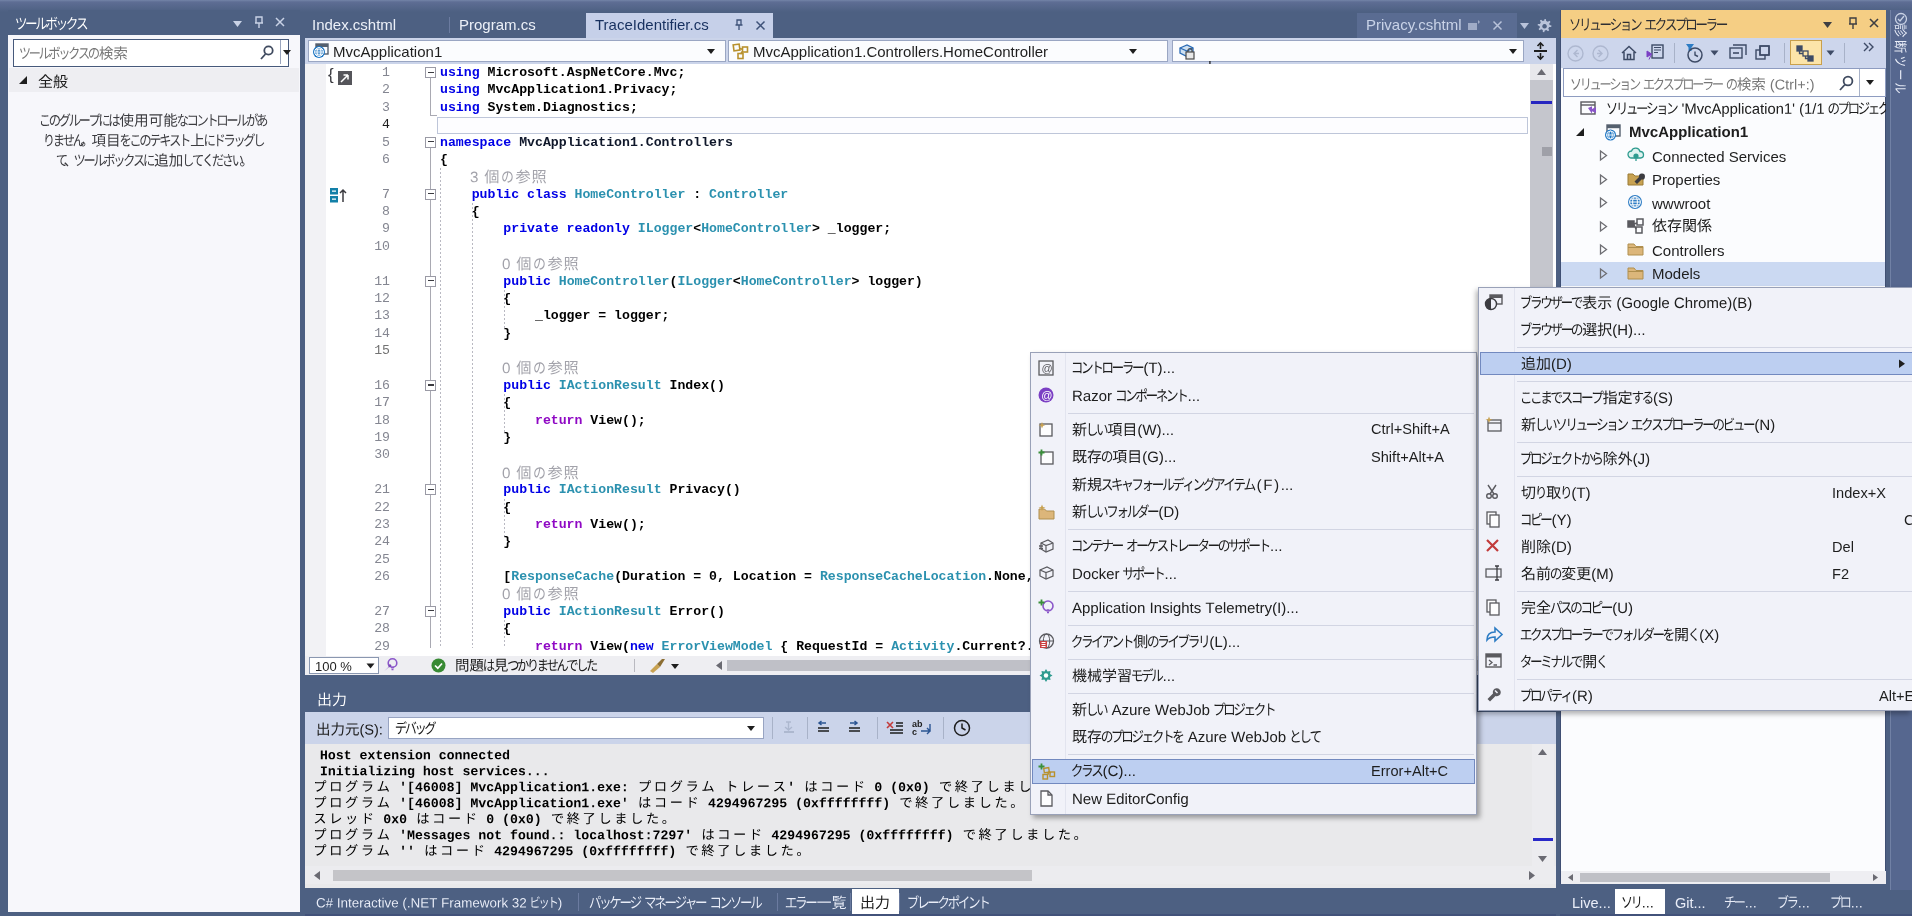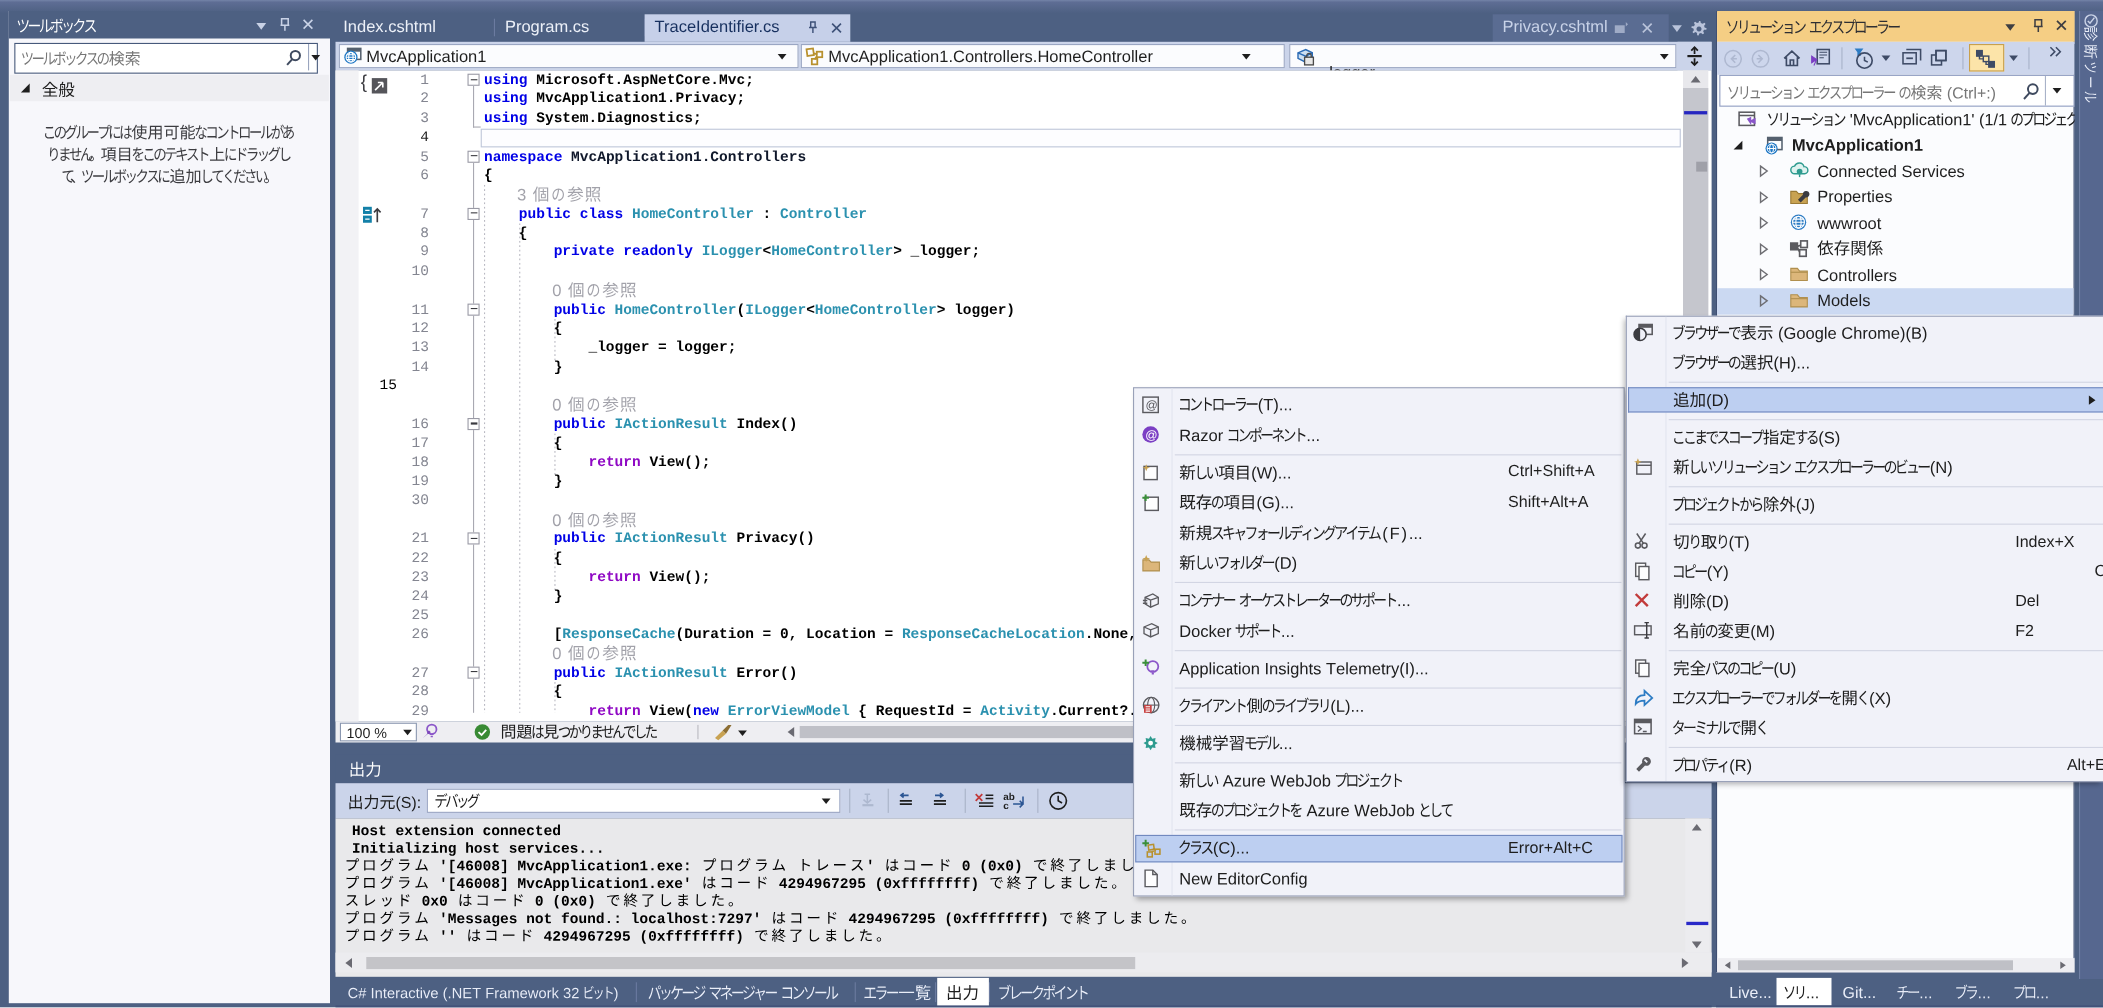--- a/index.html
+++ b/index.html
@@ -486,21 +486,21 @@
 <div style="position:absolute;left:345px;top:133.52px;width:45px;text-align:right;font:13.2px/17.38px 'Liberation Mono',monospace;color:#848691">5</div>
 <div style="position:absolute;left:345px;top:150.9px;width:45px;text-align:right;font:13.2px/17.38px 'Liberation Mono',monospace;color:#848691">6</div>
 <div style="position:absolute;left:345px;top:185.66px;width:45px;text-align:right;font:13.2px/17.38px 'Liberation Mono',monospace;color:#848691">7</div>
 <div style="position:absolute;left:345px;top:203.04px;width:45px;text-align:right;font:13.2px/17.38px 'Liberation Mono',monospace;color:#848691">8</div>
 <div style="position:absolute;left:345px;top:220.42px;width:45px;text-align:right;font:13.2px/17.38px 'Liberation Mono',monospace;color:#848691">9</div>
 <div style="position:absolute;left:345px;top:237.8px;width:45px;text-align:right;font:13.2px/17.38px 'Liberation Mono',monospace;color:#848691">10</div>
 <div style="position:absolute;left:345px;top:272.56px;width:45px;text-align:right;font:13.2px/17.38px 'Liberation Mono',monospace;color:#848691">11</div>
 <div style="position:absolute;left:345px;top:289.94px;width:45px;text-align:right;font:13.2px/17.38px 'Liberation Mono',monospace;color:#848691">12</div>
 <div style="position:absolute;left:345px;top:307.32px;width:45px;text-align:right;font:13.2px/17.38px 'Liberation Mono',monospace;color:#848691">13</div>
 <div style="position:absolute;left:345px;top:324.7px;width:45px;text-align:right;font:13.2px/17.38px 'Liberation Mono',monospace;color:#848691">14</div>
-<div style="position:absolute;left:345px;top:342.08px;width:45px;font:13.2px/17.38px 'Liberation Mono',monospace;color:#000000">15</div>
+<div style="position:absolute;left:345px;top:342.08px;width:45px;text-align:right;font:13.2px/17.38px 'Liberation Mono',monospace;color:#737373">15</div>
 <div style="position:absolute;left:345px;top:376.84px;width:45px;text-align:right;font:13.2px/17.38px 'Liberation Mono',monospace;color:#848691">16</div>
 <div style="position:absolute;left:345px;top:394.22px;width:45px;text-align:right;font:13.2px/17.38px 'Liberation Mono',monospace;color:#848691">17</div>
 <div style="position:absolute;left:345px;top:411.6px;width:45px;text-align:right;font:13.2px/17.38px 'Liberation Mono',monospace;color:#848691">18</div>
 <div style="position:absolute;left:345px;top:428.98px;width:45px;text-align:right;font:13.2px/17.38px 'Liberation Mono',monospace;color:#848691">19</div>
 <div style="position:absolute;left:345px;top:446.36px;width:45px;text-align:right;font:13.2px/17.38px 'Liberation Mono',monospace;color:#848691">30</div>
 <div style="position:absolute;left:345px;top:481.12px;width:45px;text-align:right;font:13.2px/17.38px 'Liberation Mono',monospace;color:#848691">21</div>
 <div style="position:absolute;left:345px;top:498.5px;width:45px;text-align:right;font:13.2px/17.38px 'Liberation Mono',monospace;color:#848691">22</div>
 <div style="position:absolute;left:345px;top:515.88px;width:45px;text-align:right;font:13.2px/17.38px 'Liberation Mono',monospace;color:#848691">23</div>
 <div style="position:absolute;left:345px;top:533.26px;width:45px;text-align:right;font:13.2px/17.38px 'Liberation Mono',monospace;color:#848691">24</div>
 <div style="position:absolute;left:345px;top:550.64px;width:45px;text-align:right;font:13.2px/17.38px 'Liberation Mono',monospace;color:#848691">25</div>

